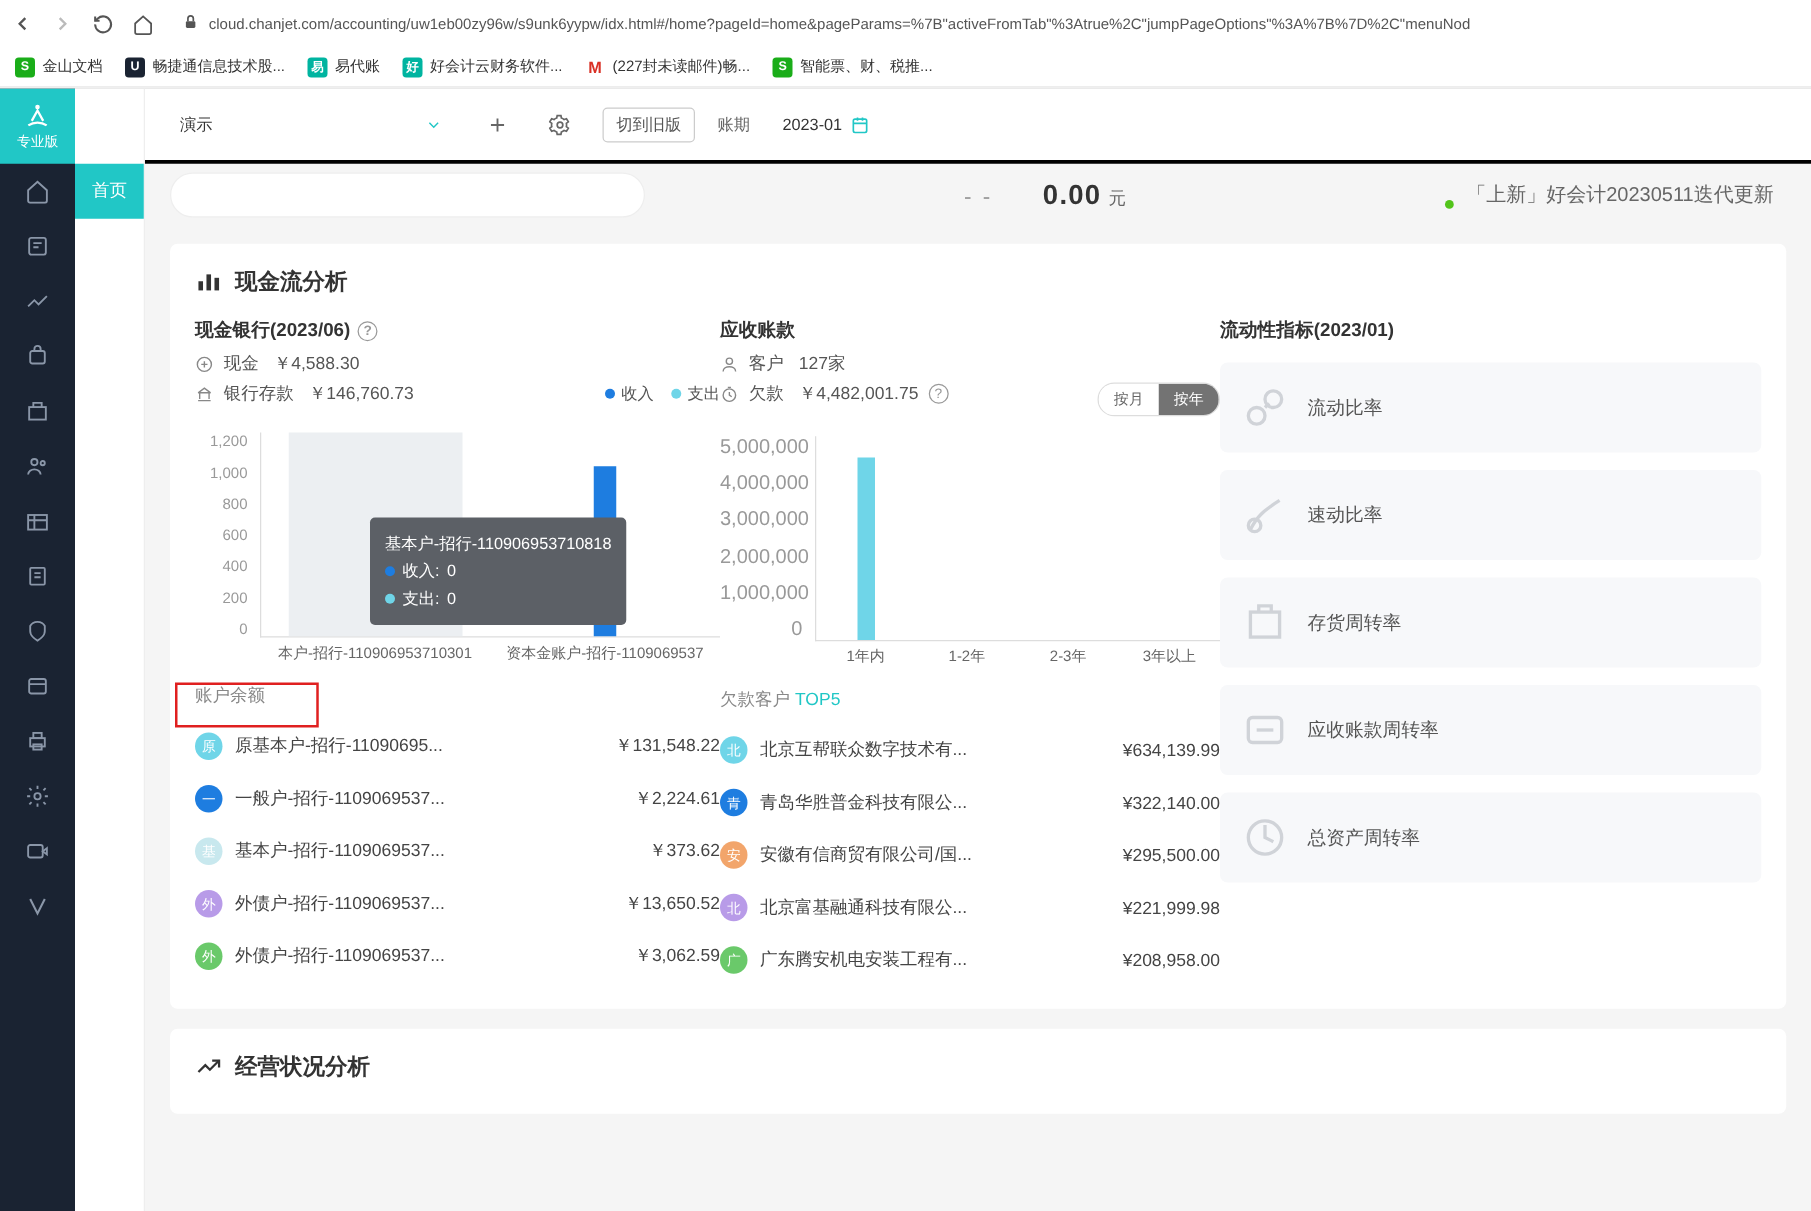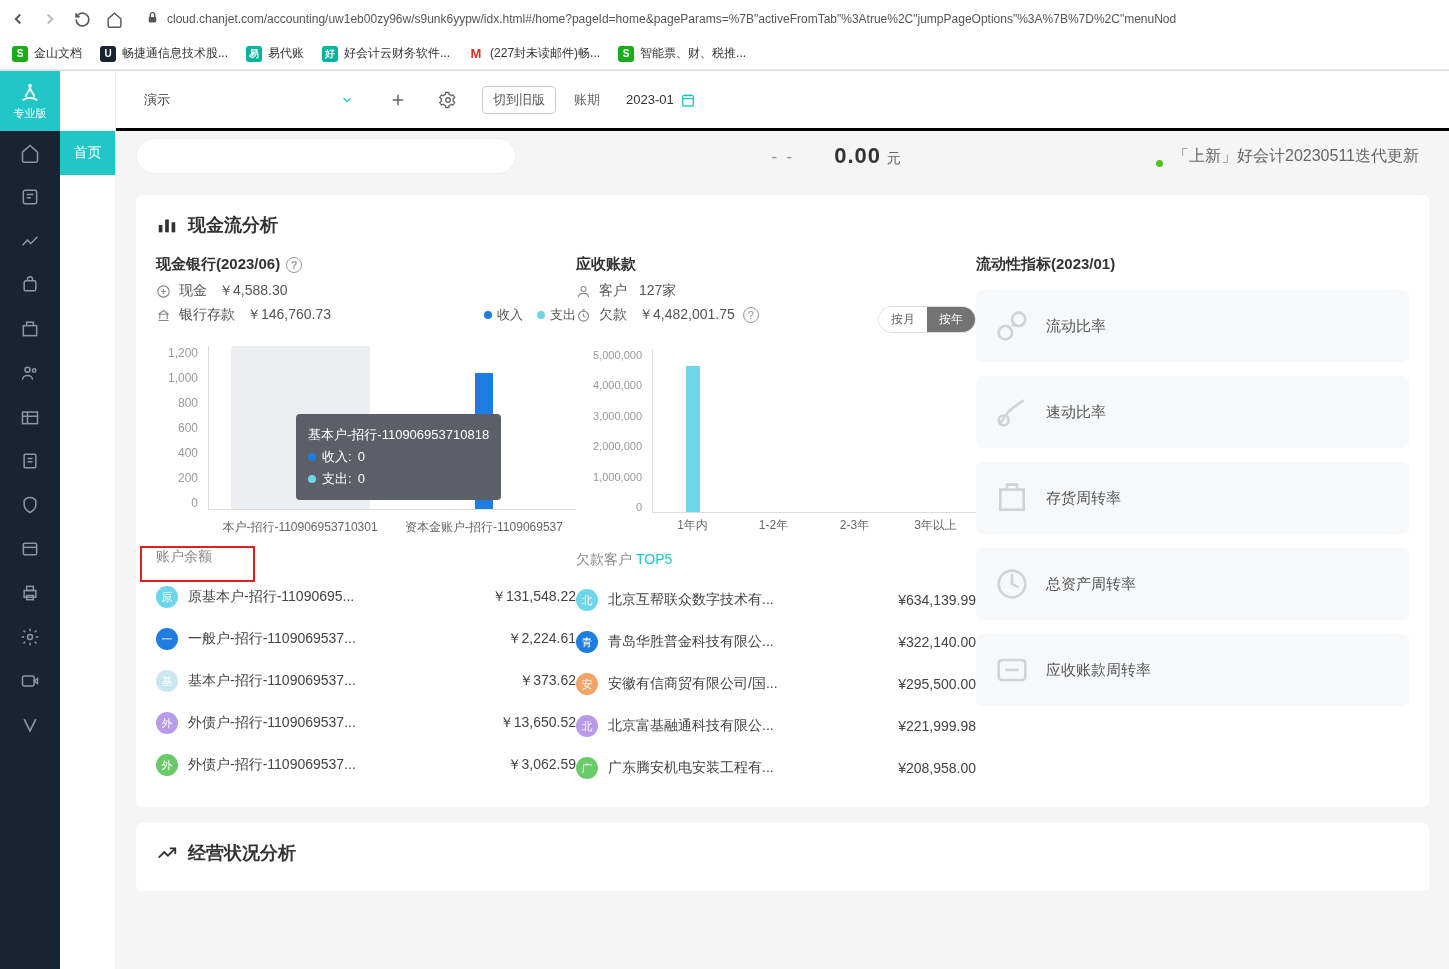--- a/index.html
+++ b/index.html
@@ -69,29 +69,29 @@
 .tog-btn.active { background: #737373; color: #fff; }
 
 
 .barchart { position: relative; height: 190px; margin: 16px 0 6px; }
 .y-ticks { position: absolute; left: 0; top: 0; bottom: 26px; width: 48px; display: flex; flex-direction: column; justify-content: space-between; text-align: right; font-size: 12px; color: #999; padding-right: 6px; }
 .plot { position: absolute; left: 52px; right: 0; top: 0; bottom: 26px; border-left: 1px solid #ddd; border-bottom: 1px solid #ddd; }
 .bars { position: absolute; inset: 0; display: flex; }
 .bar-slot { flex: 1; position: relative; }
 .bar-hl { position: absolute; top: 0; bottom: 0; left: 12%; right: 12%; background: #eceff2; }
 .bar-in { position: absolute; bottom: 0; width: 18px; background: #1e7de0; left: 50%; transform: translateX(-9px); }
-.x-ticks { position: absolute; left: 52px; right: 0; bottom: 0; height: 22px; display: flex; font-size: 12px; color: #666; align-items: flex-end; }
+.x-ticks { position: absolute; left: 52px; right: 0; bottom: 0; height: 22px; display: flex; font-size: 12px; color: #666; }
 .x-ticks span { flex: 1; text-align: center; white-space: nowrap; overflow: hidden; text-overflow: ellipsis; }
 
 .tooltip { position: absolute; background: #5c6066; color: #fff; padding: 10px 12px; border-radius: 4px; font-size: 13px; line-height: 1.7; top: 68px; left: 140px; z-index: 5; }
 .tt-row { display: flex; align-items: center; gap: 6px; }
 
 
 .barchart-b { position: relative; height: 190px; margin: 16px 0 6px; }
-.y-ticks-b { position: absolute; left: 0; top: 0; bottom: 26px; width: 72px; display: flex; flex-direction: column; justify-content: space-between; text-align: right; font-size: 11px; color: #999; padding-right: 6px; }
+.y-ticks-b { position: absolute; left: 0; top: 0; bottom: 26px; width: 72px; display: flex; flex-direction: column; justify-content: space-between; text-align: right; font-size: 16px; color: #999; padding-right: 6px; }
 .plot-b { position: absolute; left: 76px; right: 0; top: 0; bottom: 26px; border-left: 1px solid #ddd; border-bottom: 1px solid #ddd; }
 .bars-b { position: absolute; inset: 0; display: flex; }
 .bar-b { position: absolute; bottom: 0; width: 14px; background: #6fd5e8; left: 50%; transform: translateX(-7px); }
 .x-ticks-b { position: absolute; left: 76px; right: 0; bottom: 0; height: 22px; display: flex; font-size: 12px; color: #666; }
 .x-ticks-b span { flex: 1; text-align: center; }
 
 
 .list-title { font-size: 14px; color: #888; margin: 12px 0 10px; display: flex; gap: 4px; }
 .list-title .hl { color: #21c7c6; }
 .redbox { position: absolute; width: 115px; height: 36px; border: 2px solid #e02020; margin-top: -30px; margin-left: -16px; }
@@ -565,31 +565,31 @@
    </div>
                 <div class="metric">
      <svg class="met-ic" viewBox="0 0 24 24" fill="none" stroke="currentColor" stroke-width="1.6">
                     <rect x="5" y="7" width="14" height="12"></rect>
                     <path d="M9 7V4h6v3"></path>
                   </svg>
      <span class="met-lbl">存货周转率</span>
    </div>
                 <div class="metric">
      <svg class="met-ic" viewBox="0 0 24 24" fill="none" stroke="currentColor" stroke-width="1.6">
+                    <rect x="4" y="6" width="16" height="12" rx="2"></rect>
+                    <path d="M8 12h8"></path>
+                  </svg>
+     <span class="met-lbl">应收账款周转率</span>
+   </div>
+                <div class="metric">
+     <svg class="met-ic" viewBox="0 0 24 24" fill="none" stroke="currentColor" stroke-width="1.6">
                     <circle cx="12" cy="12" r="8"></circle>
                     <path d="M12 6v6l4 2"></path>
                   </svg>
      <span class="met-lbl">总资产周转率</span>
-   </div>
-                <div class="metric">
-     <svg class="met-ic" viewBox="0 0 24 24" fill="none" stroke="currentColor" stroke-width="1.6">
-                    <rect x="4" y="6" width="16" height="12" rx="2"></rect>
-                    <path d="M8 12h8"></path>
-                  </svg>
-     <span class="met-lbl">应收账款周转率</span>
    </div>
               </div>
           </div>
         </div>
       </div>
 
       <div class="panel" style="padding-bottom:8px;">
         <div class="panel-title">
           <svg width="22" height="22" viewBox="0 0 24 24" fill="none" stroke="#333" stroke-width="2">
               <polyline points="3 17 9 11 13 15 21 7"></polyline>

